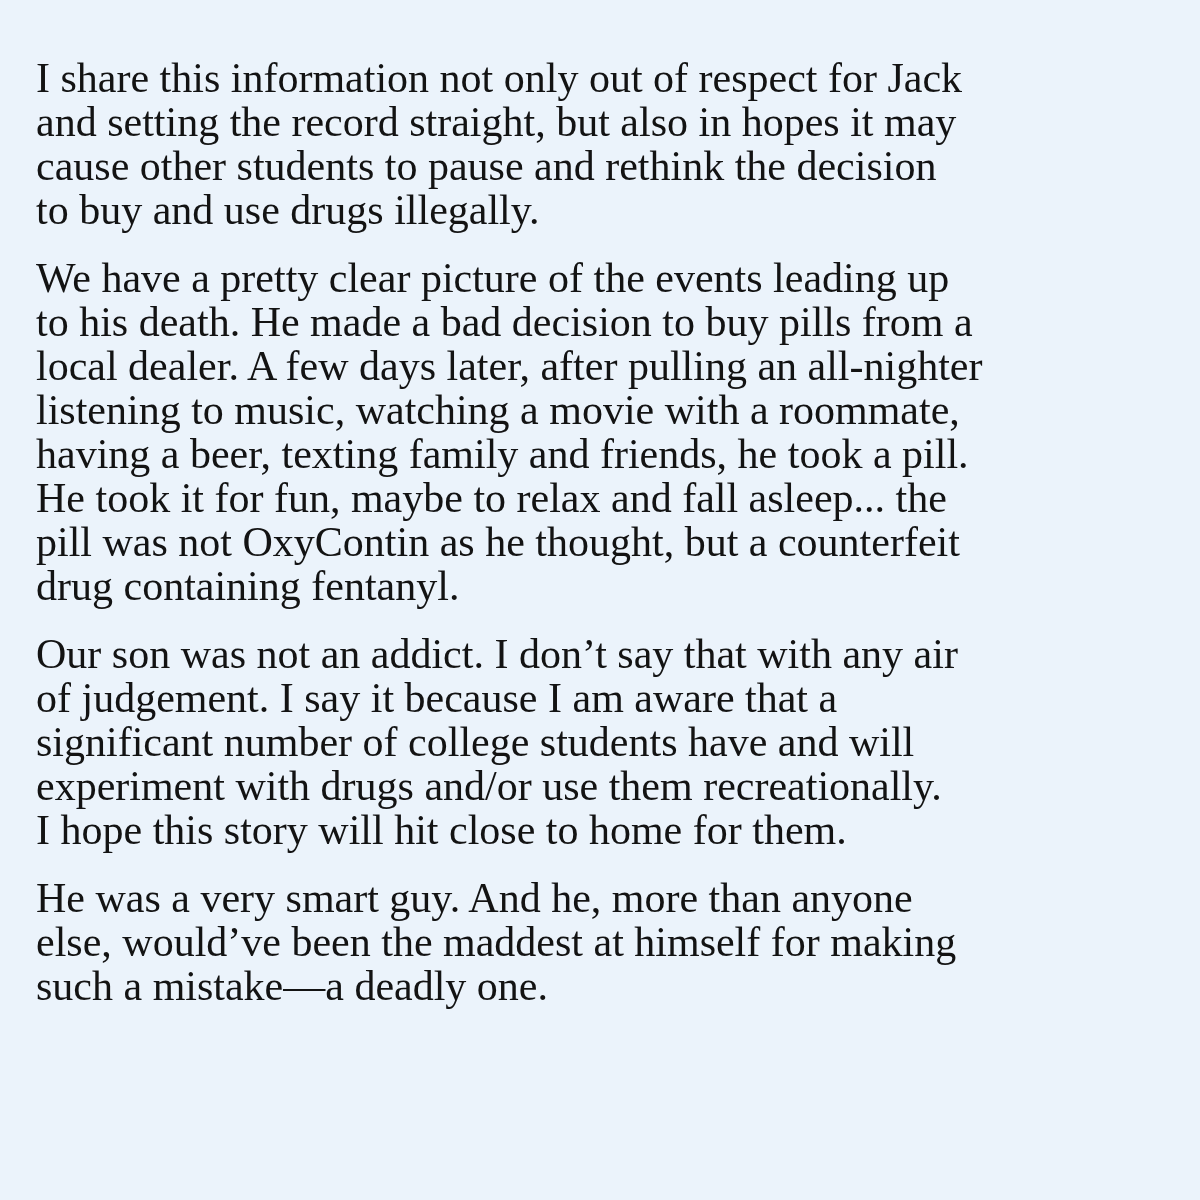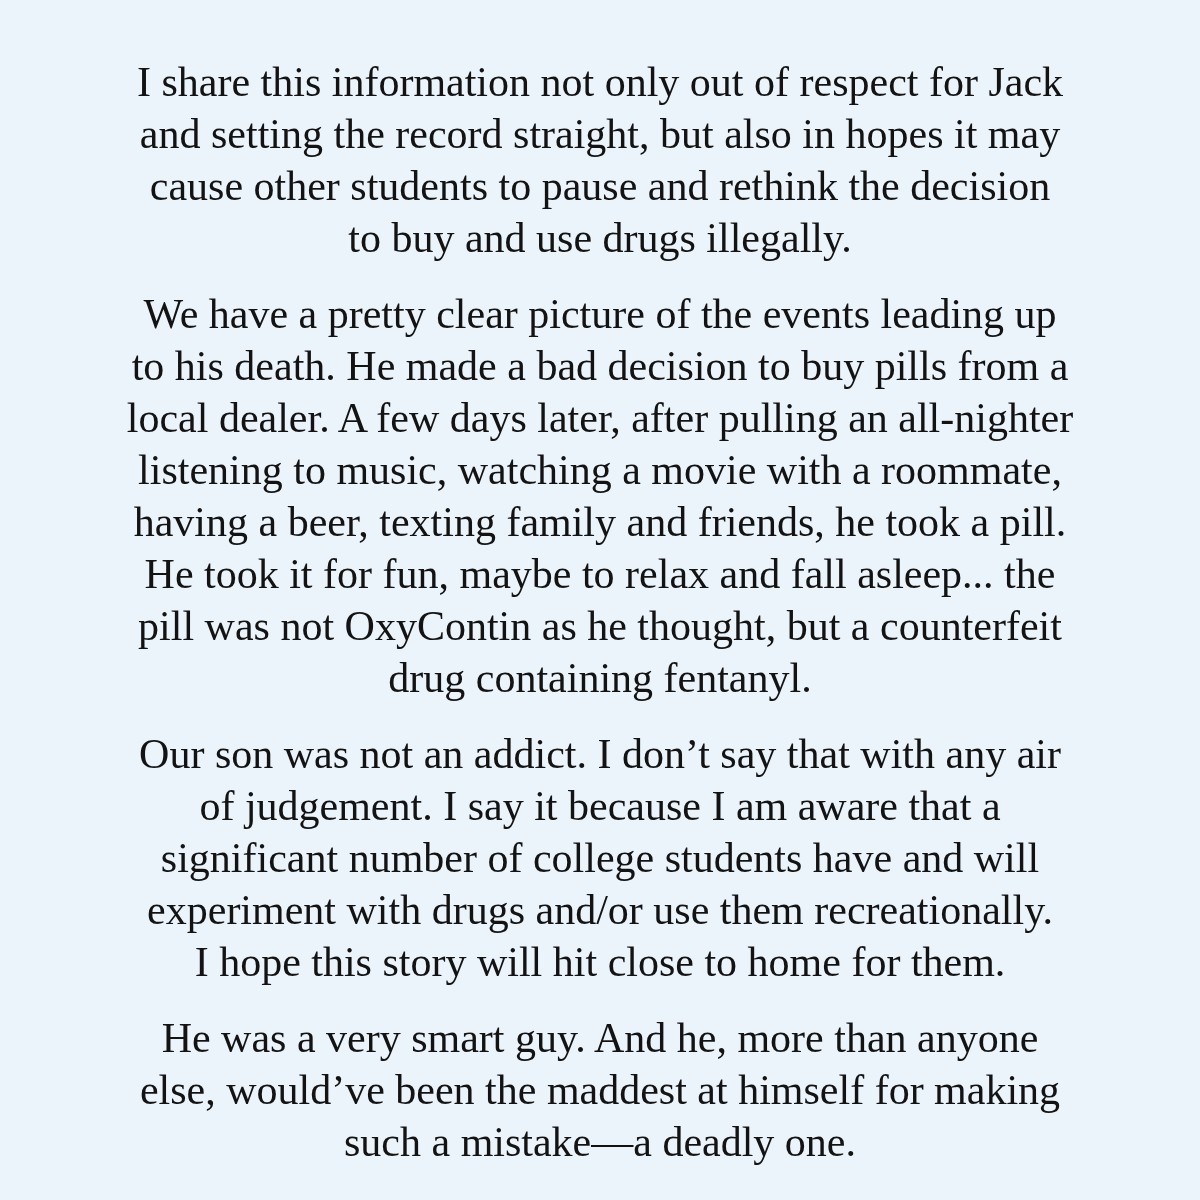--- a/index.html
+++ b/index.html
@@ -17,22 +17,22 @@
     overflow: hidden;
   }
   .text-post {
     box-sizing: border-box;
     width: 1200px;
     height: 1021px;
     padding: 56px 36px 40px;
     font-family: "Liberation Serif", "DejaVu Serif", serif;
     color: var(--text);
     font-size: 42px;
-    line-height: 52px;
-    text-align: center;
+    line-height: 44px;
+    text-align: left;
   }
   .text-post p {
     margin: 0 0 24px 0;
     white-space: pre-line; 
   }
   .text-post p:last-child {
     margin-bottom: 16px;
   }
 </style>
 </head>

